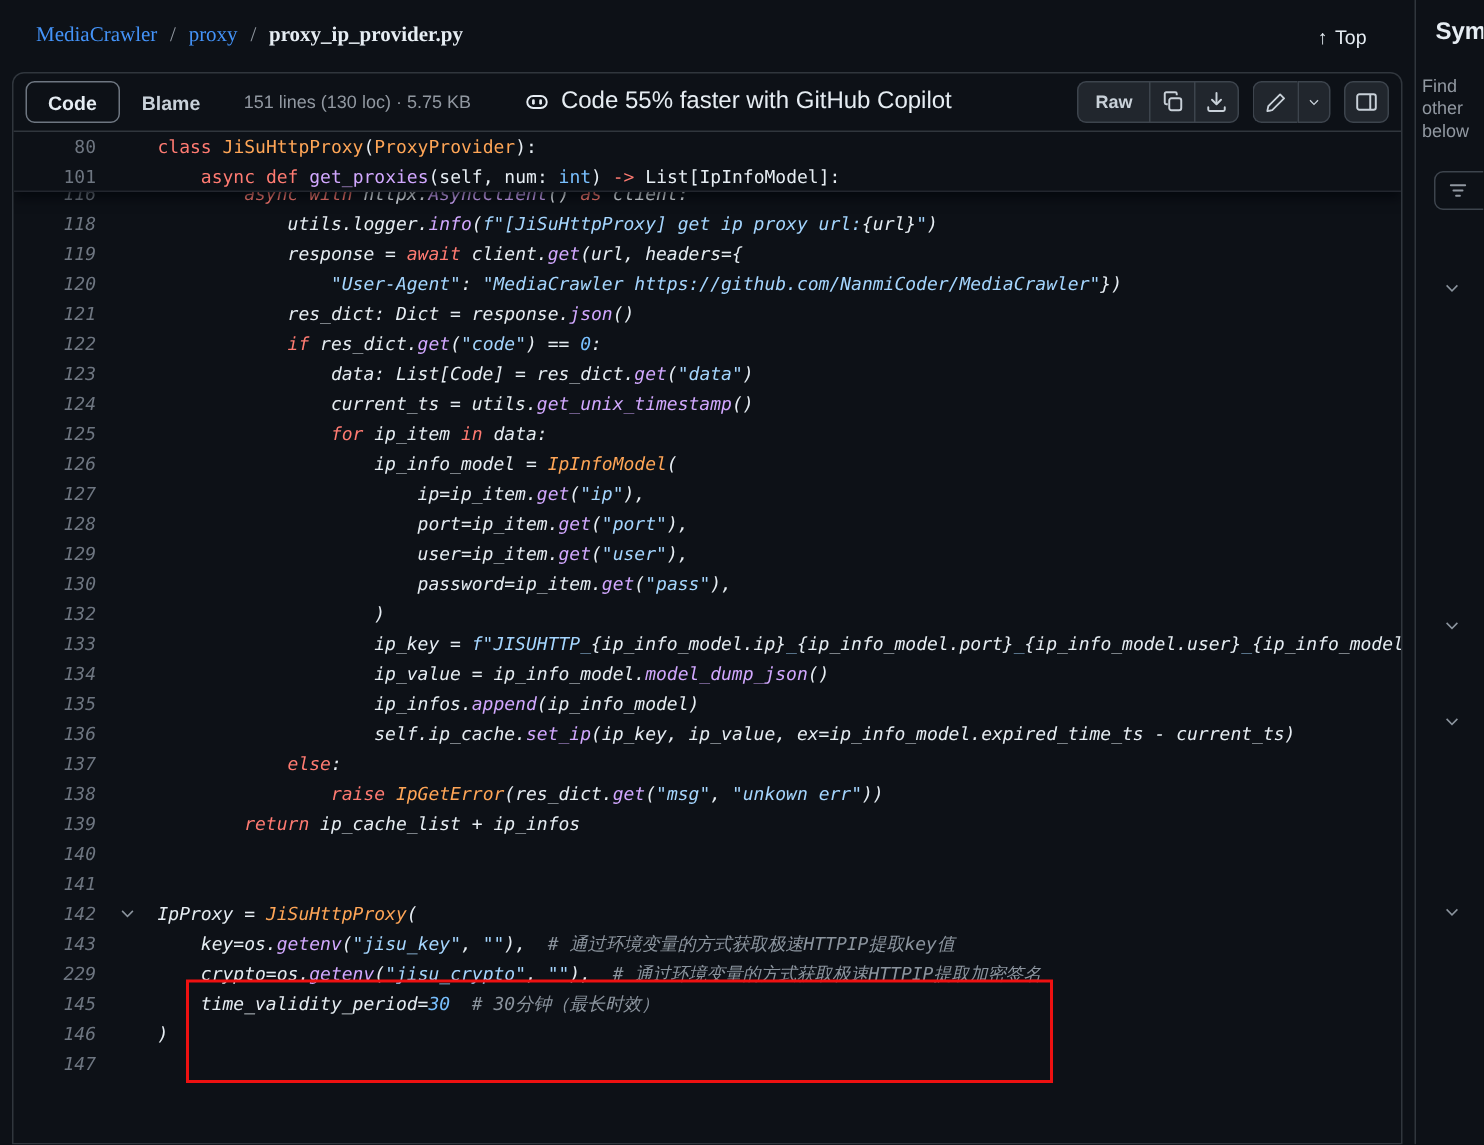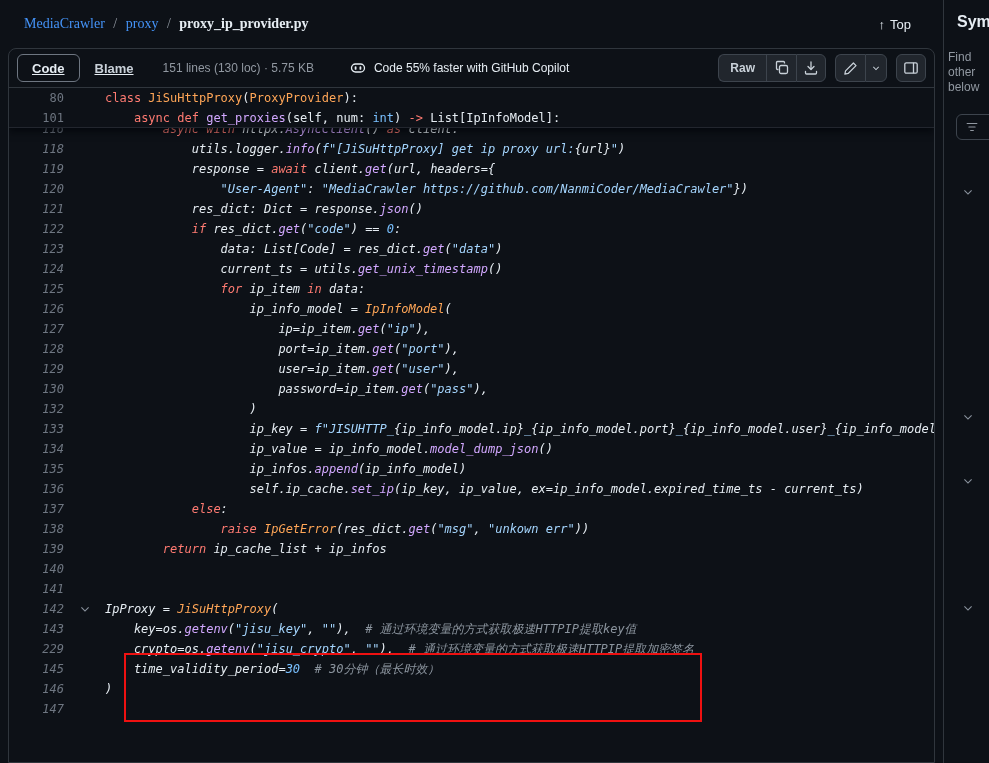--- a/index.html
+++ b/index.html
@@ -10,25 +10,25 @@
   .main{position:absolute;left:0;top:0;width:943px;height:763px;}
   .breadcrumb-row{height:48px;display:flex;align-items:center;justify-content:space-between;padding:0 32px 0 24px;}
   .breadcrumb{font-size:14px;white-space:nowrap;font-family:Liberation Serif, serif;}
   .breadcrumb a{color:#4493f8;text-decoration:none;cursor:pointer;}
   .breadcrumb .sep{color:#9198a1;margin:0 5px;}
   .breadcrumb .file{color:#e6edf3;font-weight:700;}
   .top-link{color:#e6edf3;font-size:13px;display:flex;gap:5px;align-items:center;cursor:pointer;}
 
   .file-box{margin:0 8px;border:1px solid #30363d;border-radius:8px 8px 0 0;height:715px;overflow:hidden;background:#0d1117;}
   .toolbar{height:39px;border-bottom:1px solid #30363d;display:flex;align-items:center;padding:0 8px;}
-  .seg{display:flex;align-items:flex-start;text-decoration:underline;}
+  .seg{display:flex;align-items:flex-start;}
   .seg button{height:28px;padding:0 14px;font-size:13px;font-weight:600;background:transparent;border:1px solid transparent;color:#c9d1d9;border-radius:6px;cursor:pointer;font-family:inherit;}
   .seg button.active{border-color:#6e7681;color:#e6edf3;}
   .meta{color:#9198a1;font-size:12px;margin-left:14px;white-space:nowrap;}
-  .copilot{display:flex;align-items:center;gap:8px;margin-left:36px;font-size:12px;color:#e6edf3;white-space:nowrap;text-align:right;}
+  .copilot{display:flex;align-items:center;gap:8px;margin-left:36px;font-size:16px;color:#e6edf3;white-space:nowrap;text-align:right;}
   .toolbar-right{margin-left:auto;display:flex;align-items:center;gap:9px;}
   .btn{height:28px;background:#21262d;border:1px solid #3d444d;color:#c9d1d9;font-size:12px;font-weight:600;display:flex;align-items:center;justify-content:center;padding:0 11px;cursor:pointer;font-family:inherit;}
   .btn-group{display:flex;}
   .btn-group .btn{border-radius:0;border-right-width:0;}
   .btn-group .btn:first-child{border-radius:6px 0 0 6px;}
   .btn-group .btn:last-child{border-radius:0 6px 6px 0;border-right-width:1px;}
   .btn.icon{width:30px;padding:0;}
   .btn.narrow{width:22px;padding:0;}
   .btn.single{border-radius:6px;}
 

